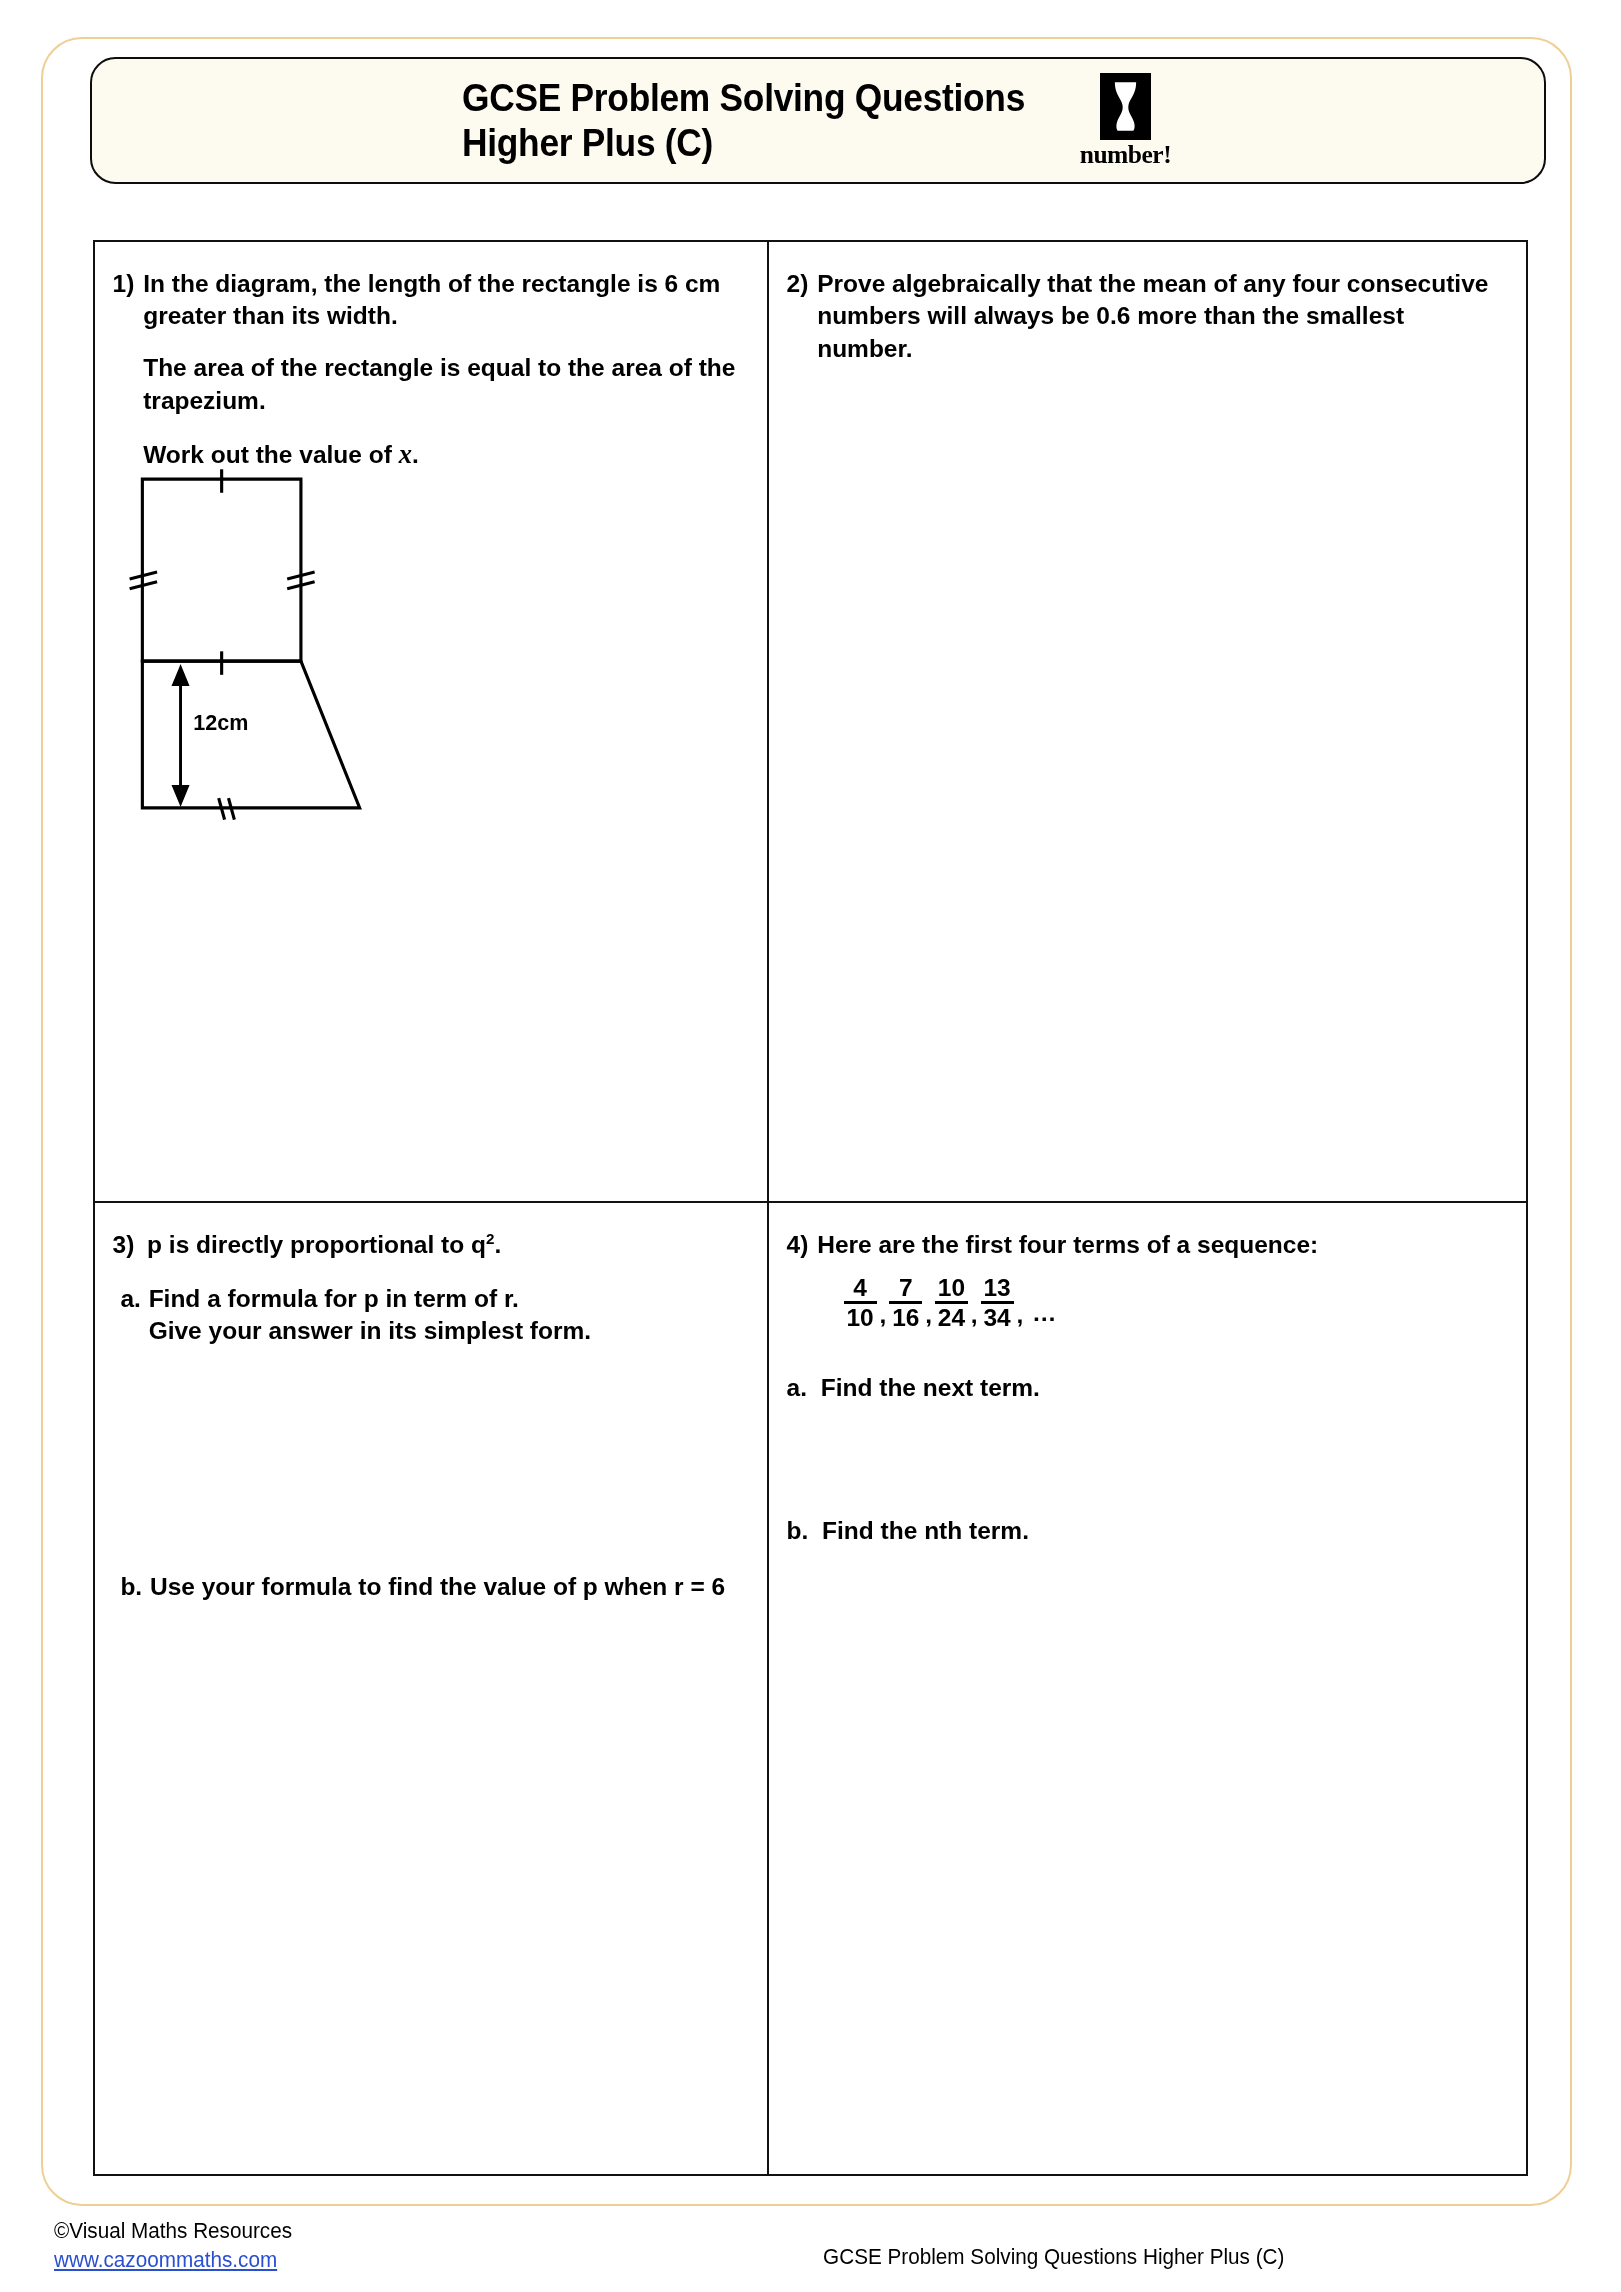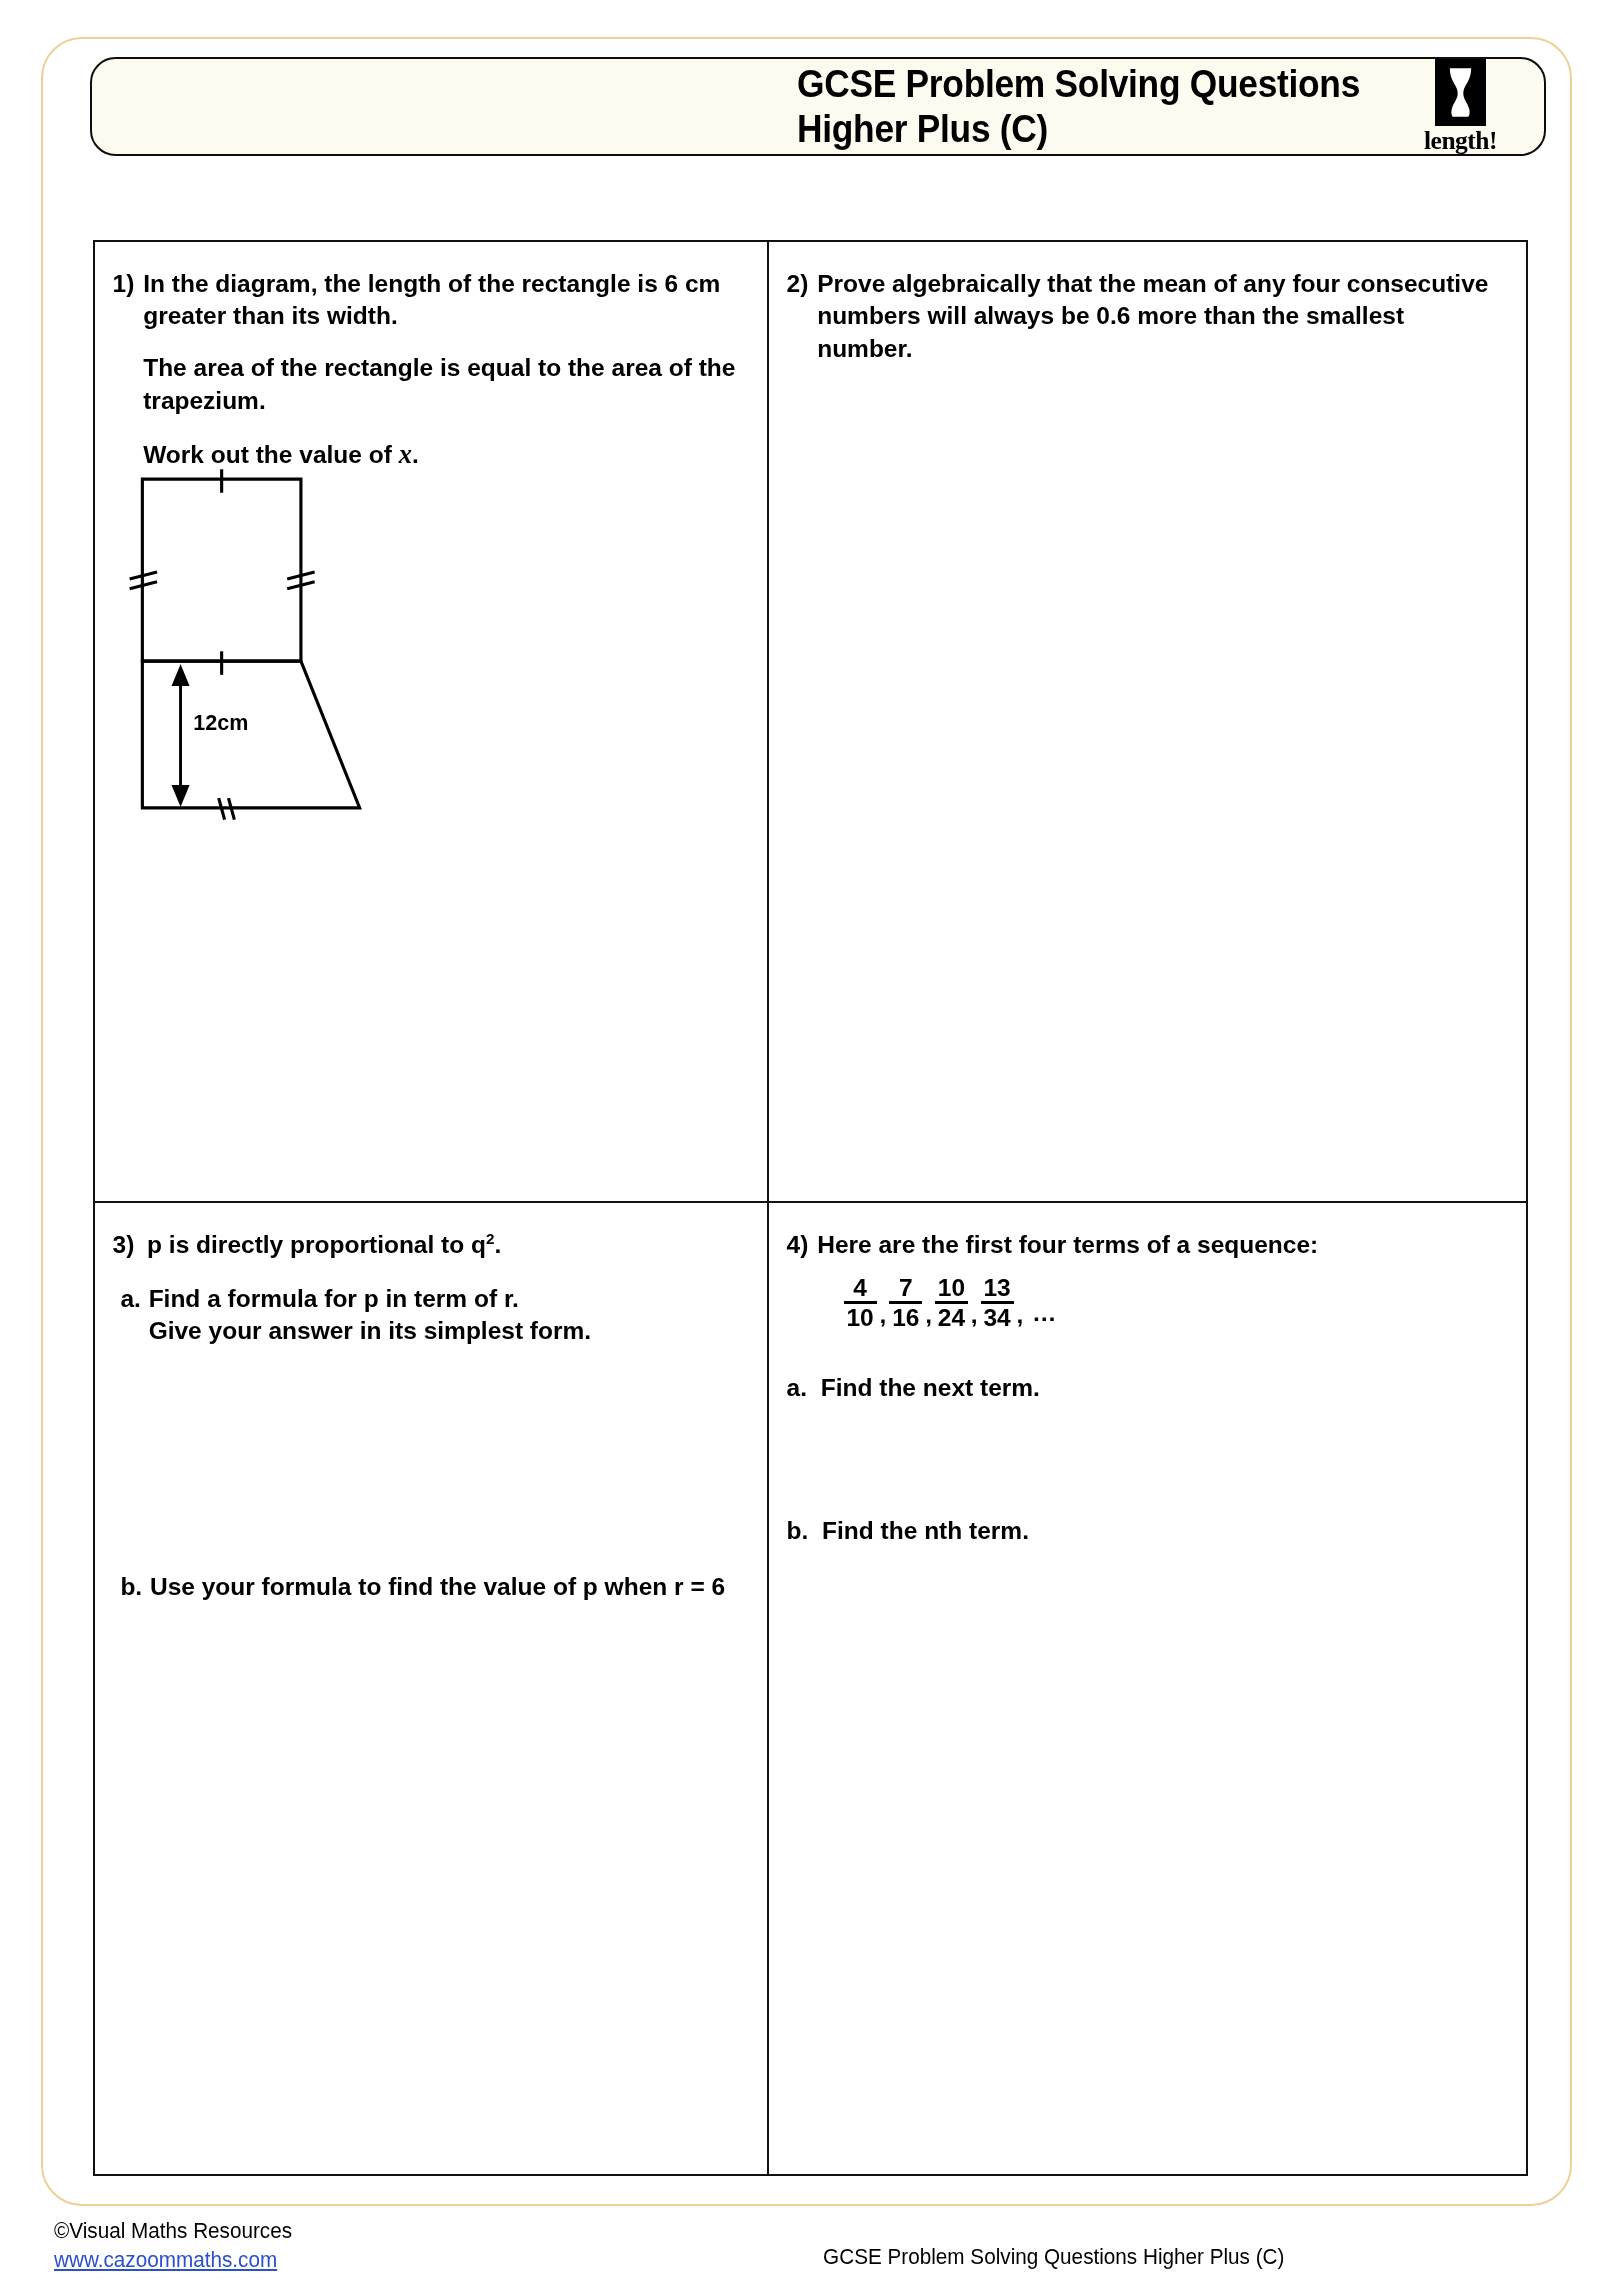--- a/index.html
+++ b/index.html
@@ -28,28 +28,28 @@
     box-sizing: border-box;
     pointer-events: none;
   }
 
   
   .title-banner {
     position: absolute;
     left: 90px;
     top: 57px;
     width: 1456px;
-    height: 99px;
+    height: 127px;
     border: 2.9px solid #0d0d0d;
     border-radius: 25.5px;
     background: #fdfaf0;
     box-sizing: border-box;
     display: flex;
     align-items: center;
-    justify-content: flex-end;
+    justify-content: center;
     padding: 0 25.5px 0 35px;
   }
   .title-text {
     font-weight: bold;
     font-size: 38px;
     line-height: 1.18;
     letter-spacing: -0.3px;
     white-space: pre-line;
     transform: scaleX(0.93);
     transform-origin: left center;
@@ -245,21 +245,21 @@
 
 <div class="title-banner">
   <div class="title-text">GCSE Problem Solving Questions
 Higher Plus (C)</div>
   <div class="logo">
     <div class="logo-mark">
       <svg class="logo-glyph" width="33" height="55" viewBox="0 0 34 56" aria-hidden="true">
         <path d="M6 3 H28 C28 16 21 20 20 27 C19 34 24 38 26 45 C27 49 26 52 25 53 H9 C8 52 7 49 8 45 C10 38 15 34 14 27 C13 20 6 16 6 3 Z" fill="#ffffff"></path>
       </svg>
     </div>
-    <div class="logo-word">length!</div>
+    <div class="logo-word">number!</div>
   </div>
 </div>
 
 <div class="grid">
 
   <div class="cell col1 row1">
     <div class="qrow">
       <div class="qnum">1)</div>
       <div class="qbody">
         <p>In the diagram, the length of the rectangle is 6 cm greater than its width.</p>

